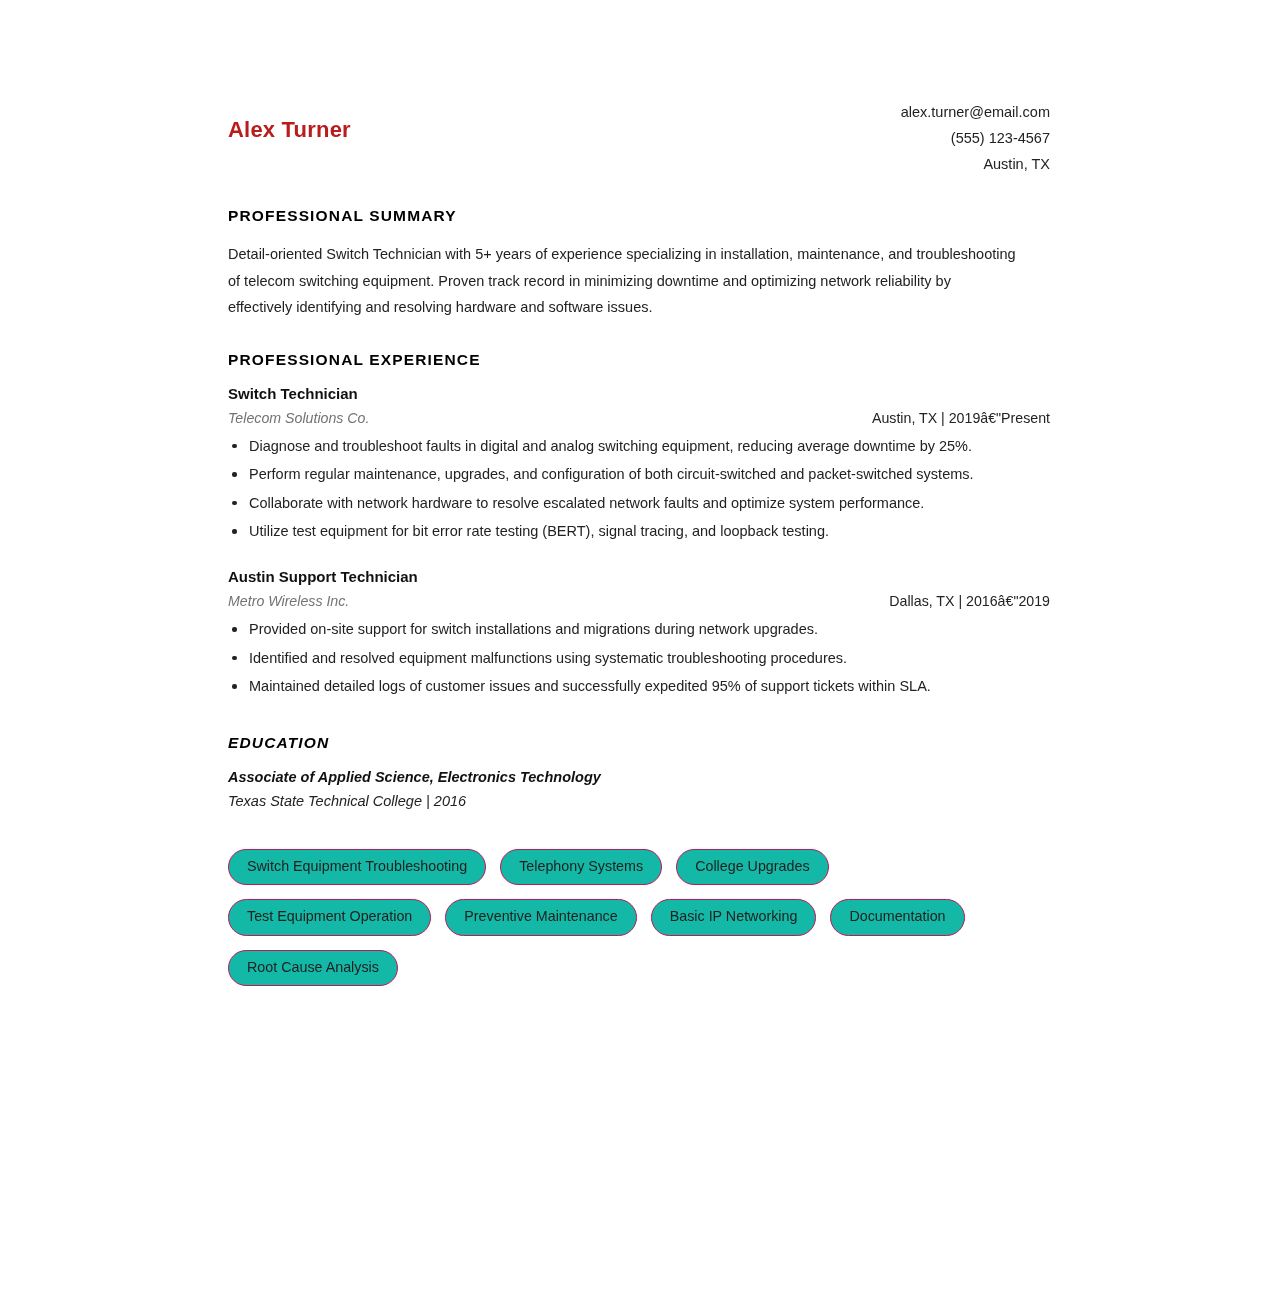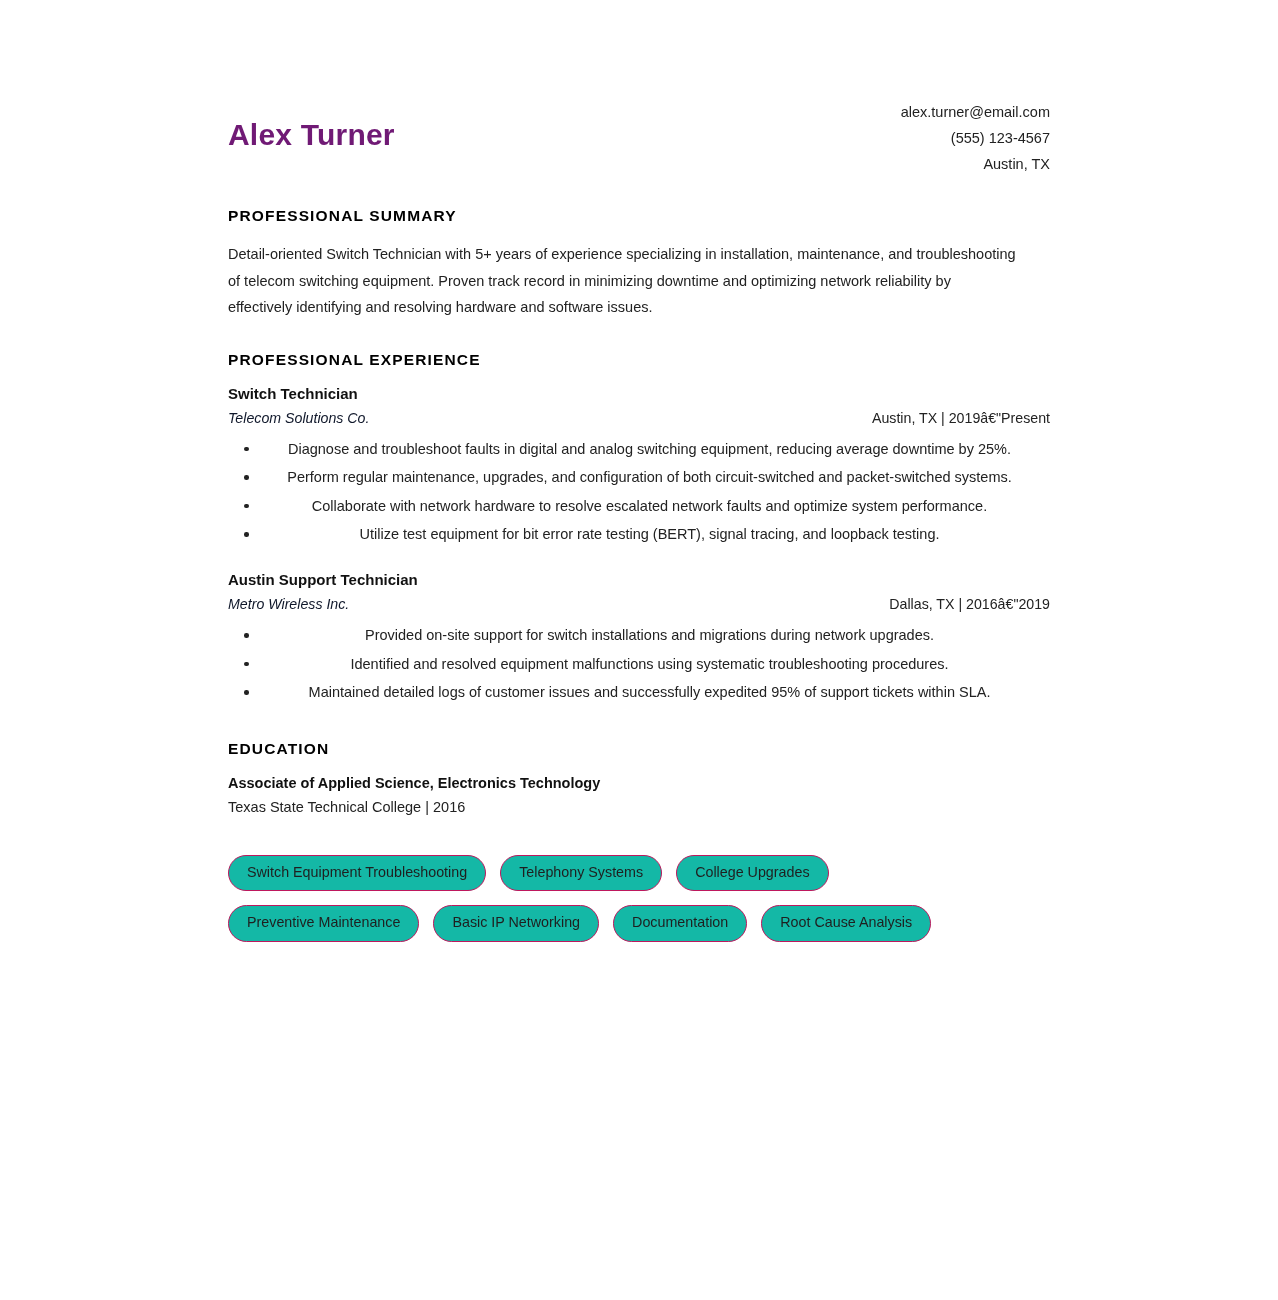--- a/index.html
+++ b/index.html
@@ -23,24 +23,24 @@
   }
 
   
   .header {
     display: flex;
     align-items: flex-start;
     justify-content: space-between;
     min-height: 72px;
   }
   .name {
-    font-size: 30px;
+    font-size: 22px;
     font-weight: bold;
     letter-spacing: 0.2px;
-    color: #701a75;
+    color: #b91c1c;
     margin: 0;
     padding-top: 22px;
     line-height: 1.1;
     white-space: nowrap;
   }
   .contact {
     text-align: right;
     font-size: 14.5px;
     line-height: 26px;
     color: #222222;
@@ -79,36 +79,35 @@
   }
   .job-meta {
     display: flex;
     align-items: baseline;
     justify-content: space-between;
     margin-bottom: 9px;
   }
   .job-company {
     font-size: 14.2px;
     font-style: italic;
-    color: #0f172a;
+    color: #737373;
     line-height: 1.2;
   }
   .job-dates {
     font-size: 14.2px;
     color: #222222;
     text-align: right;
     white-space: nowrap;
     line-height: 1.2;
   }
 
   ul.bullets {
     list-style: none;
-    margin: 12px;
+    margin: 0;
     padding: 0;
-    text-align: center;
   }
   ul.bullets li {
     position: relative;
     padding-left: 21px;
     font-size: 14.5px;
     line-height: 20px;
     color: #222222;
     margin-bottom: 8.5px;
   }
   ul.bullets li:last-child { margin-bottom: 0; }
@@ -202,33 +201,34 @@
         <span class="job-dates">Dallas, TX | 2016â€"2019</span>
       </div>
       <ul class="bullets">
         <li>Provided on-site support for switch installations and migrations during network upgrades.</li>
         <li>Identified and resolved equipment malfunctions using systematic troubleshooting procedures.</li>
         <li>Maintained detailed logs of customer issues and successfully expedited 95% of support tickets within SLA.</li>
       </ul>
     </div>
   </div>
 
-  <div class="section" style="margin-top:38px;">
+  <div class="section" style="margin-top:38px;font-style:italic;">
     <h2 class="section-title">EDUCATION</h2>
     <div>
       <div class="edu-degree">Associate of Applied Science, Electronics Technology</div>
       <div class="edu-school">Texas State Technical College | 2016</div>
     </div>
   </div>
 
   <div class="section" style="margin-top:38px;">
     <div class="skills">
       <span class="skill-pill">Switch Equipment Troubleshooting</span>
       <span class="skill-pill">Telephony Systems</span>
       <span class="skill-pill">College Upgrades</span>
+      <span class="skill-pill">Test Equipment Operation</span>
       <span class="skill-pill">Preventive Maintenance</span>
       <span class="skill-pill">Basic IP Networking</span>
       <span class="skill-pill">Documentation</span>
       <span class="skill-pill">Root Cause Analysis</span>
     </div>
   </div>
 
 </div>
 
 </body></html>

